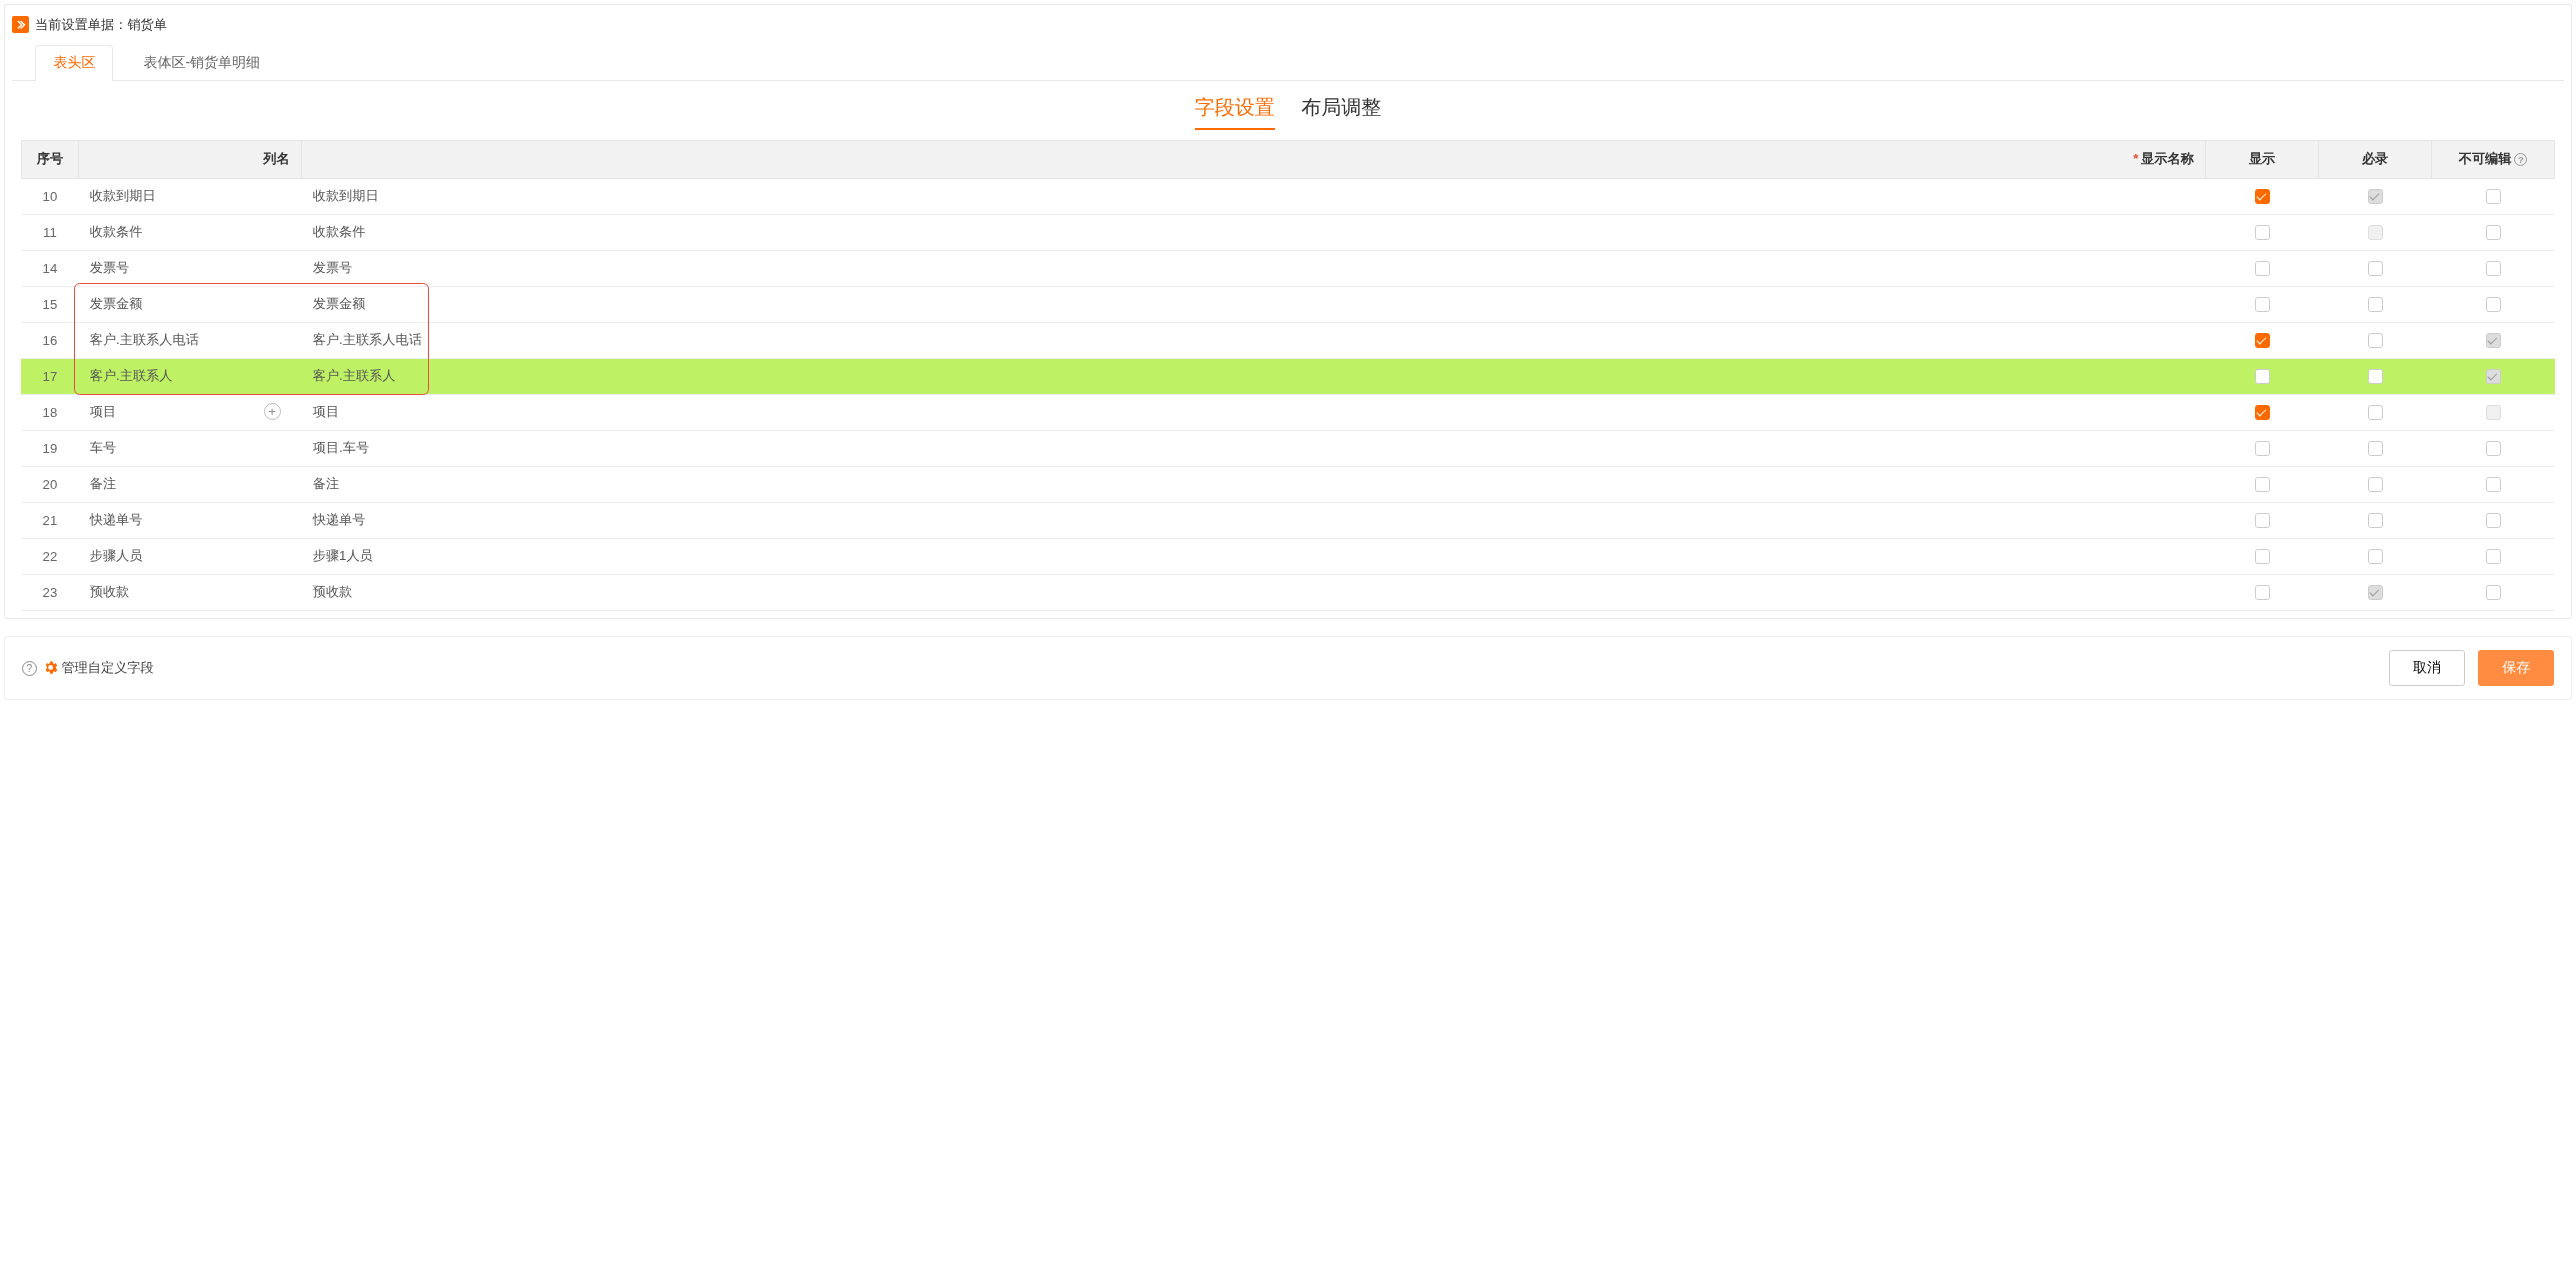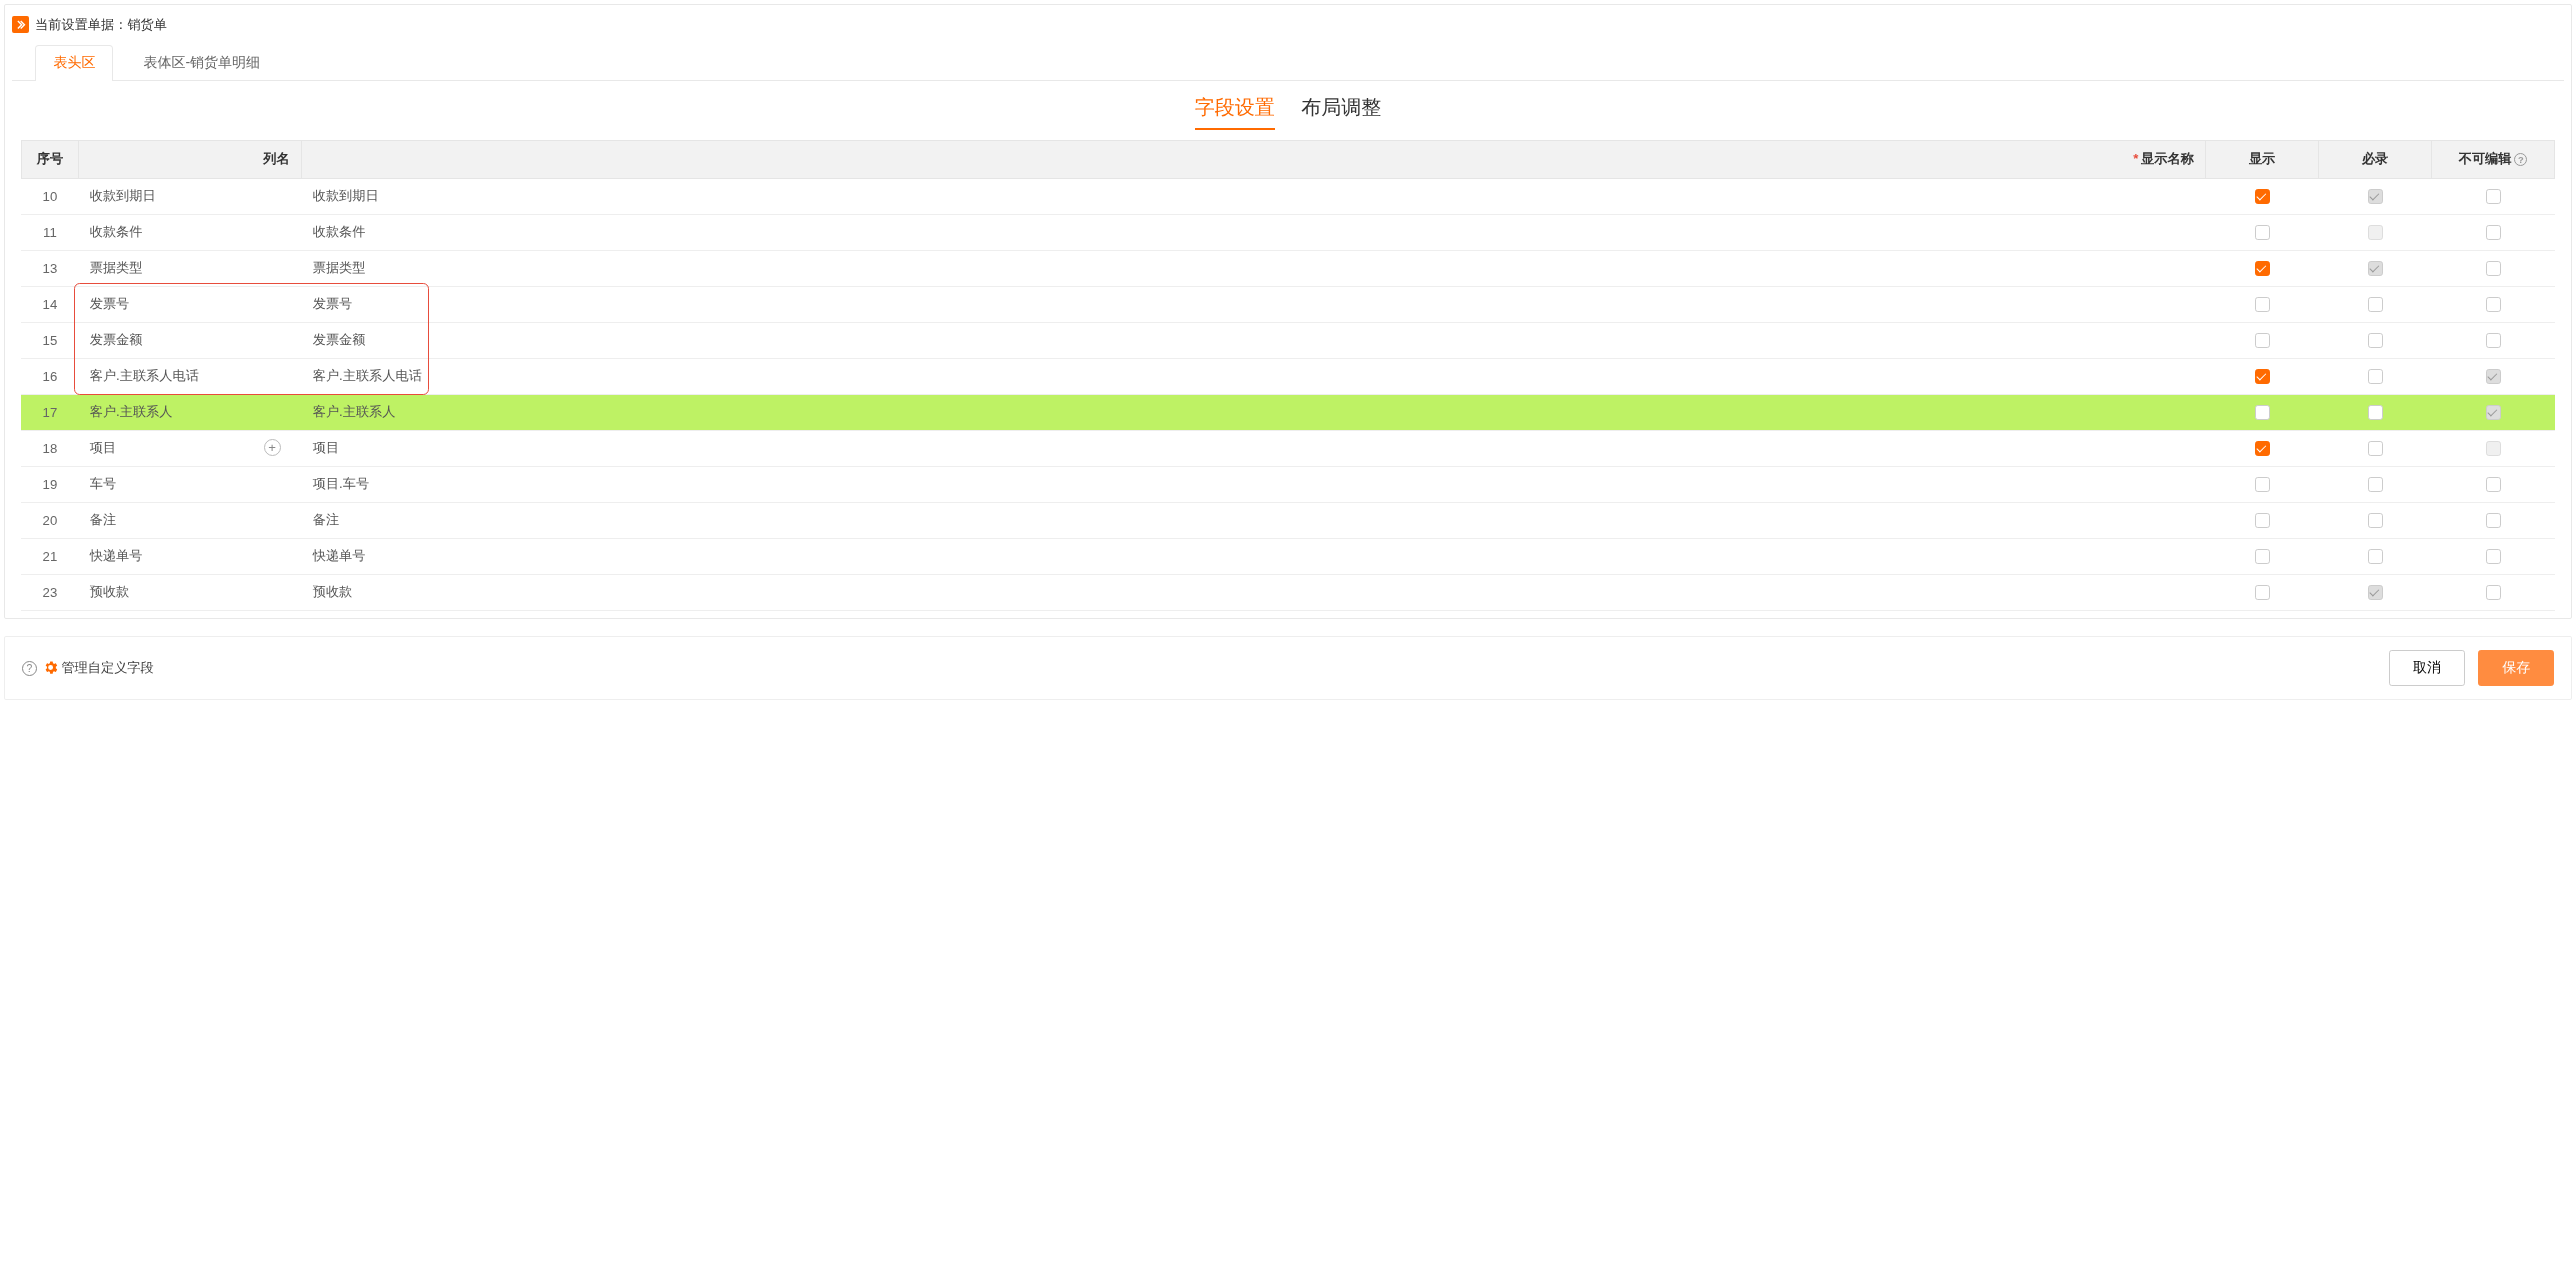--- a/index.html
+++ b/index.html
@@ -109,28 +109,20 @@
           </tr>
           <tr>
             <td class="idx">11</td>
             <td class="colname-cell"><span>收款条件</span></td>
             <td>收款条件</td>
             <td class="center"><span class="chk"></span></td>
             <td class="center"><span class="chk disabled"></span></td>
             <td class="center"><span class="chk"></span></td>
           </tr>
           <tr>
-            <td class="idx">13</td>
-            <td class="colname-cell"><span>票据类型</span></td>
-            <td>票据类型</td>
-            <td class="center"><span class="chk checked"></span></td>
-            <td class="center"><span class="chk checked disabled"></span></td>
-            <td class="center"><span class="chk"></span></td>
-          </tr>
-          <tr>
             <td class="idx">14</td>
             <td class="colname-cell"><span>发票号</span></td>
             <td>发票号</td>
             <td class="center"><span class="chk"></span></td>
             <td class="center"><span class="chk"></span></td>
             <td class="center"><span class="chk"></span></td>
           </tr>
           <tr>
             <td class="idx">15</td>
             <td class="colname-cell"><span>发票金额</span></td>
@@ -176,20 +168,28 @@
             <td class="colname-cell"><span>备注</span></td>
             <td>备注</td>
             <td class="center"><span class="chk"></span></td>
             <td class="center"><span class="chk"></span></td>
             <td class="center"><span class="chk"></span></td>
           </tr>
           <tr>
             <td class="idx">21</td>
             <td class="colname-cell"><span>快递单号</span></td>
             <td>快递单号</td>
+            <td class="center"><span class="chk"></span></td>
+            <td class="center"><span class="chk"></span></td>
+            <td class="center"><span class="chk"></span></td>
+          </tr>
+          <tr>
+            <td class="idx">22</td>
+            <td class="colname-cell"><span>步骤人员</span></td>
+            <td>步骤1人员</td>
             <td class="center"><span class="chk"></span></td>
             <td class="center"><span class="chk"></span></td>
             <td class="center"><span class="chk"></span></td>
           </tr>
           <tr>
             <td class="idx">23</td>
             <td class="colname-cell"><span>预收款</span></td>
             <td>预收款</td>
             <td class="center"><span class="chk"></span></td>
             <td class="center"><span class="chk checked disabled"></span></td>

